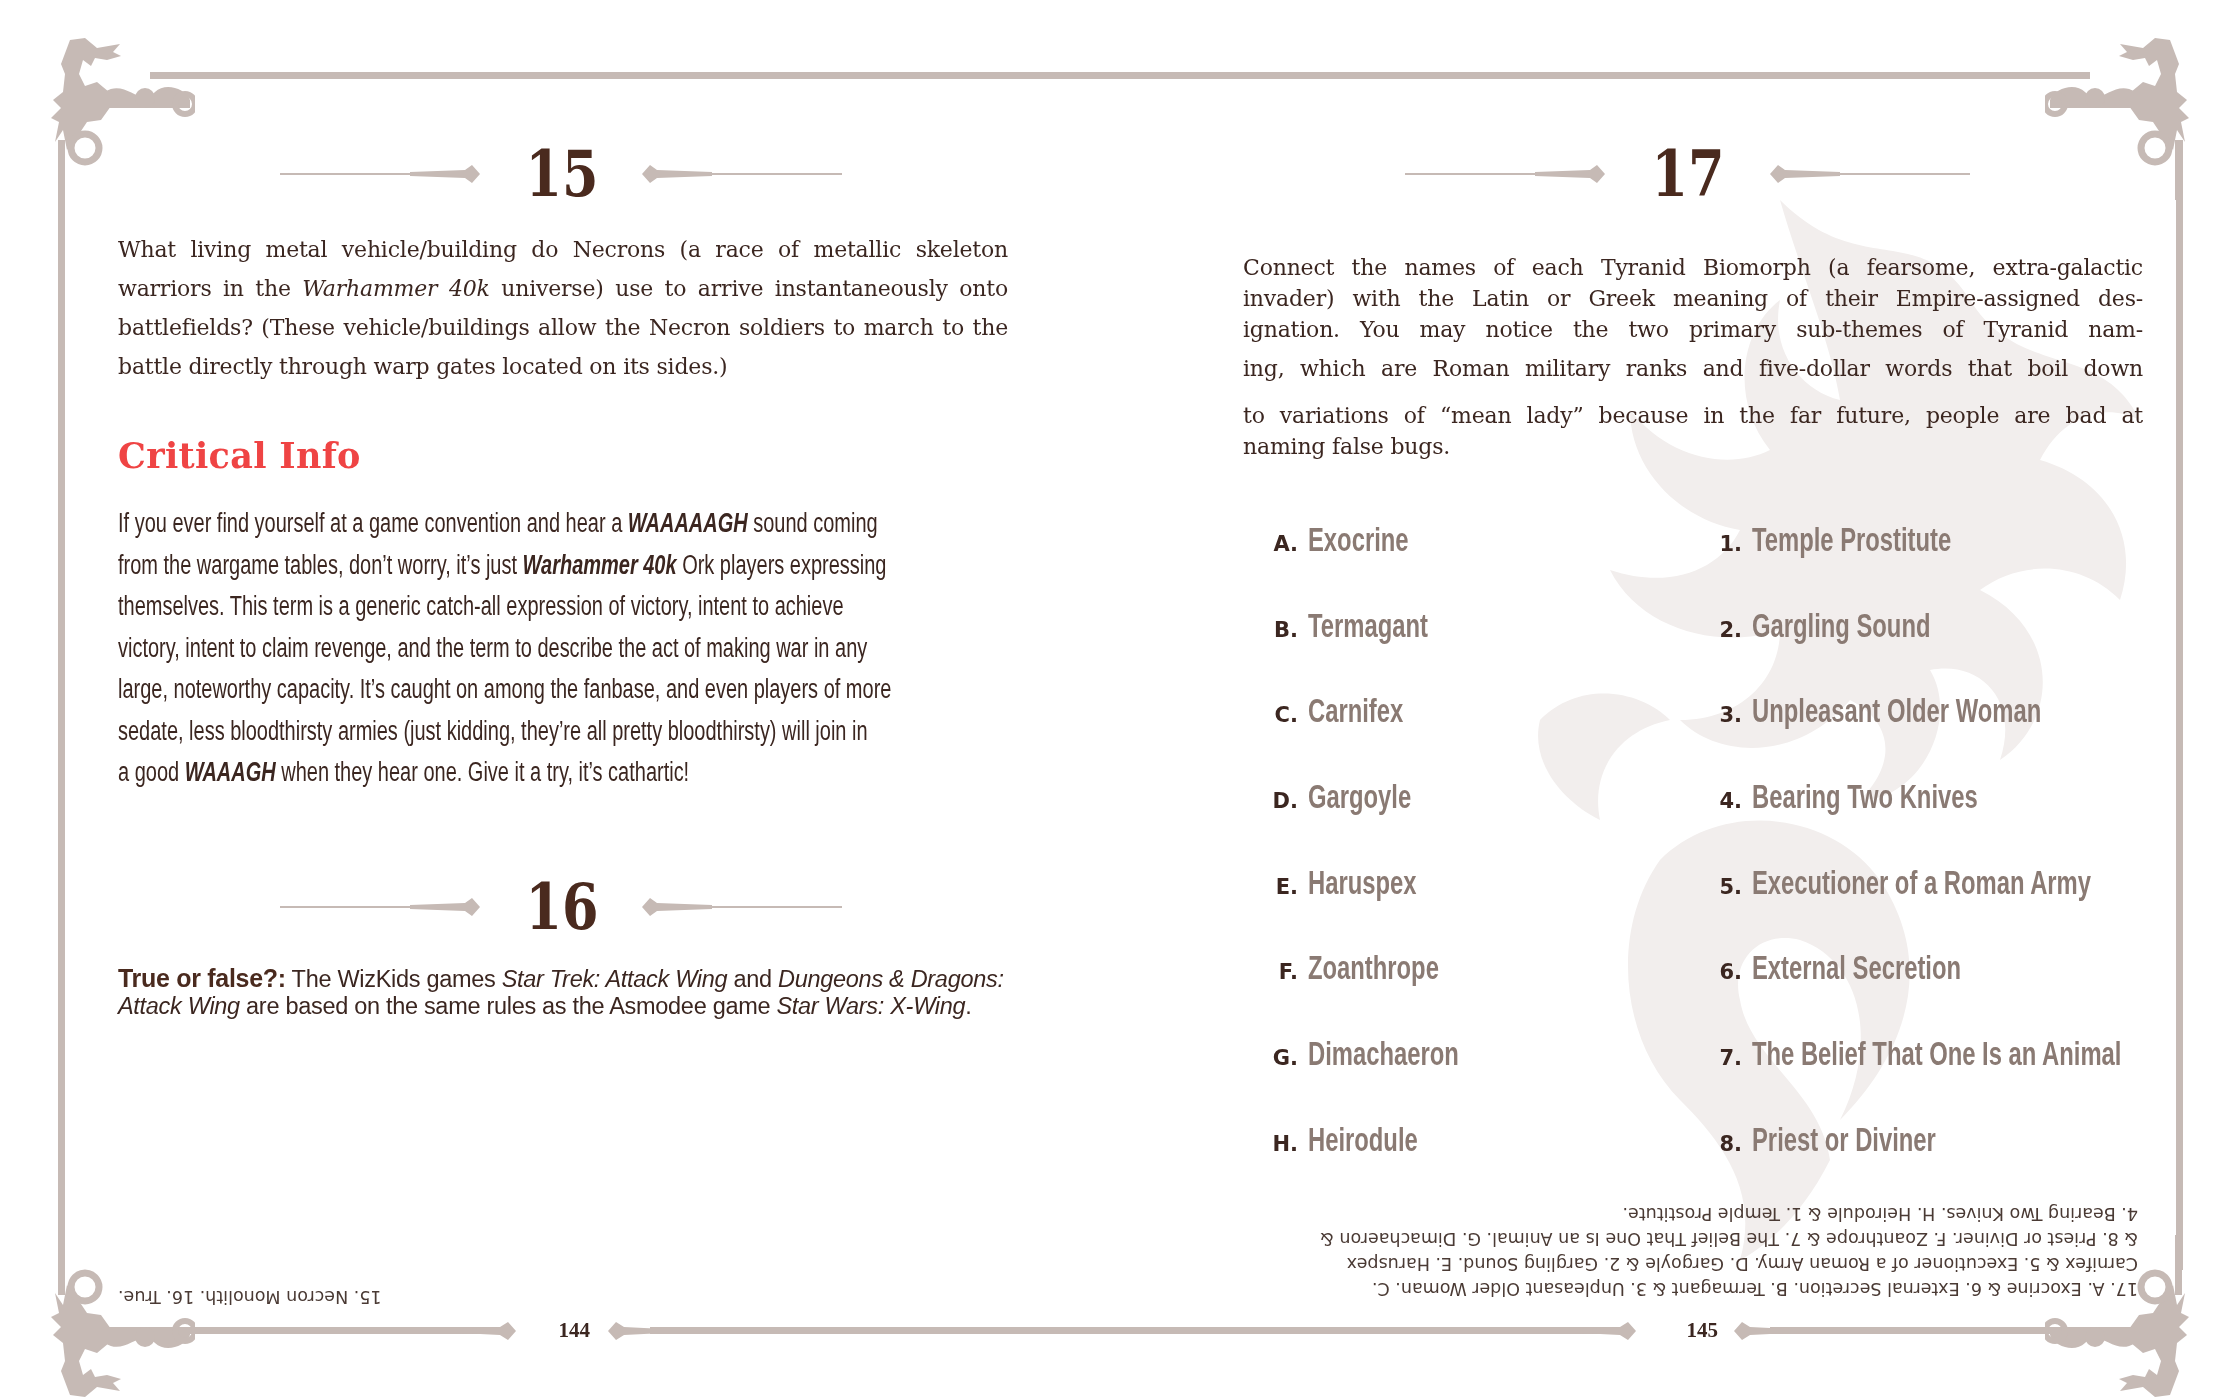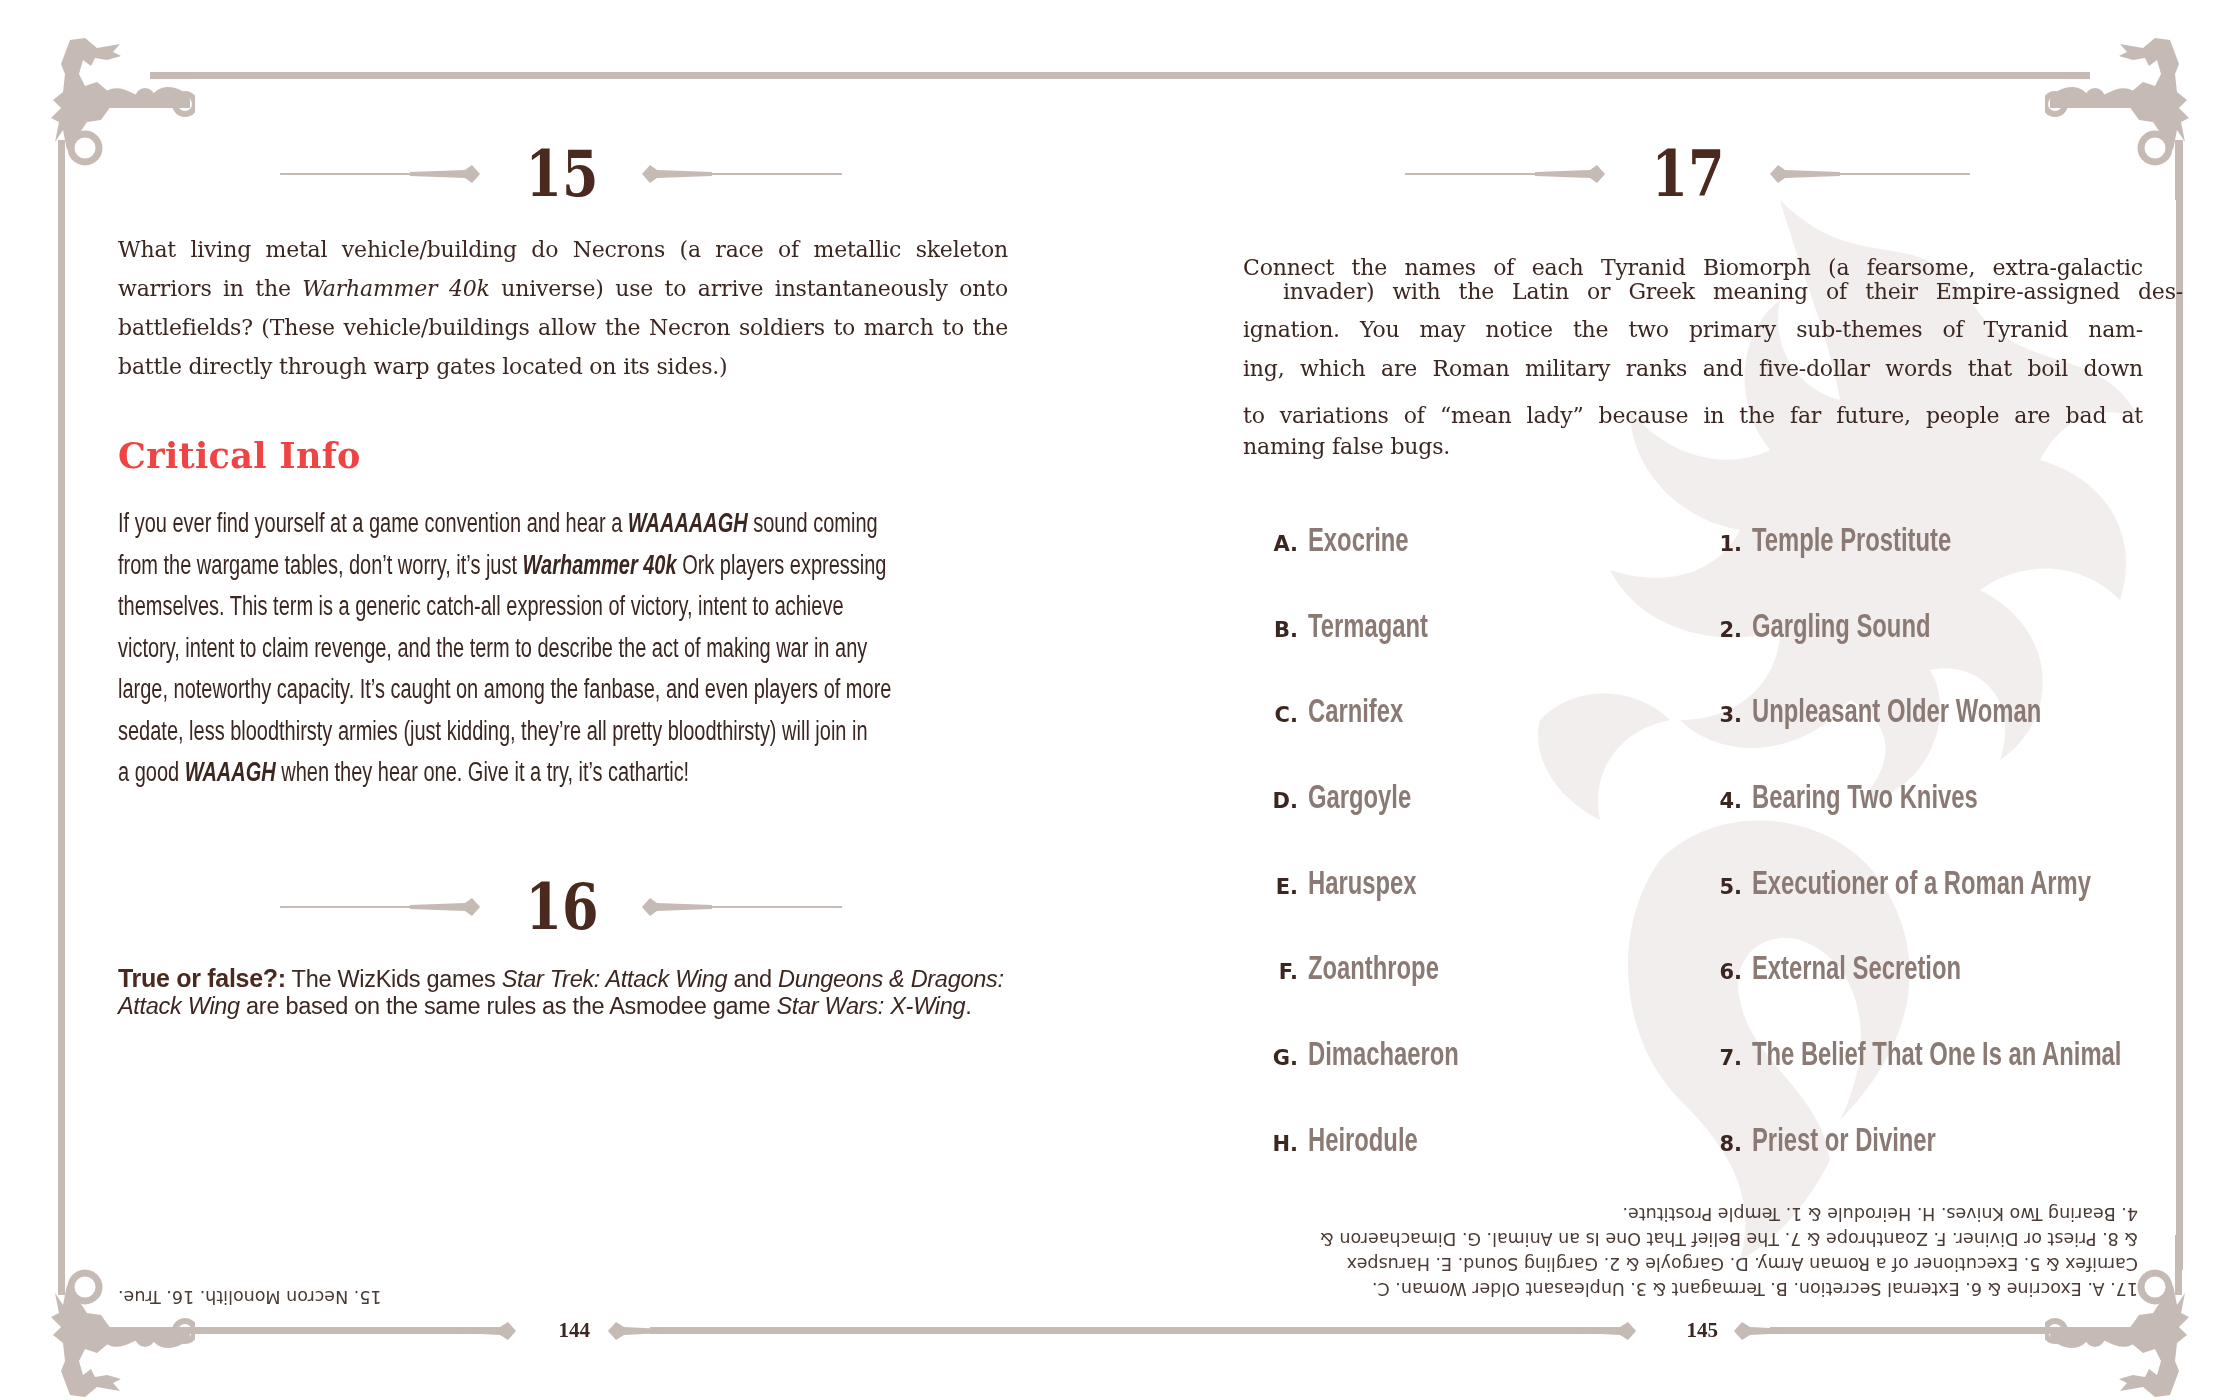--- a/index.html
+++ b/index.html
@@ -176,21 +176,21 @@
     <path d="M130 8 L185 6 L192 1 L200 10 L192 19 L185 14 L130 12 Z" fill="#c6bab5"></path>
   </svg>
   <div class="q-num" style="left:1618px; top:142px;">17</div>
   <svg class="divider" style="left:1760px; top:164px; width:210px; transform:scaleX(-1);" viewBox="0 0 210 20">
     <rect x="0" y="9" width="130" height="2" fill="#c6bab5"></rect>
     <path d="M130 8 L185 6 L192 1 L200 10 L192 19 L185 14 L130 12 Z" fill="#c6bab5"></path>
   </svg>
 
   <div>
     <div class="body-text" style="left:1243px; top:232px; width:900px; text-align-last:justify;margin-top:16px;">Connect the names of each Tyranid Biomorph (a fearsome, extra-galactic</div>
-    <div class="body-text" style="left:1243px; top:272px; width:900px; text-align-last:justify;margin-left:40px;">invader) with the Latin or Greek meaning of their Empire-assigned des-</div>
+    <div class="body-text" style="left:1243px; top:279px; width:900px; text-align-last:justify;">invader) with the Latin or Greek meaning of their Empire-assigned des-</div>
     <div class="body-text" style="left:1243px; top:310px; width:900px; text-align-last:justify;">ignation. You may notice the two primary sub-themes of Tyranid nam-</div>
     <div class="body-text" style="left:1243px; top:349px; width:900px; text-align-last:justify;">ing, which are Roman military ranks and five-dollar words that boil down</div>
     <div class="body-text" style="left:1243px; top:396px; width:900px; text-align-last:justify;">to variations of “mean lady” because in the far future, people are bad at</div>
     <div class="body-text" style="left:1243px; top:427px; width:900px;">naming false bugs.</div>
   </div>
 
   <div>
     <div class="match-row" style="left:1268px; top:520px;">
         <span class="match-label" style="width:30px;">A.</span>
         <span class="match-term">Exocrine</span>

